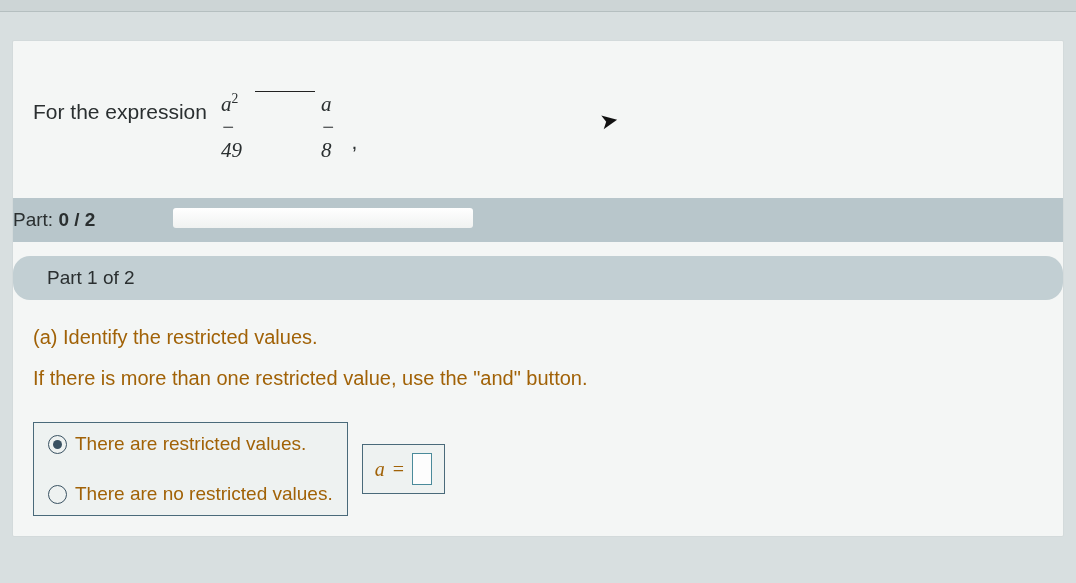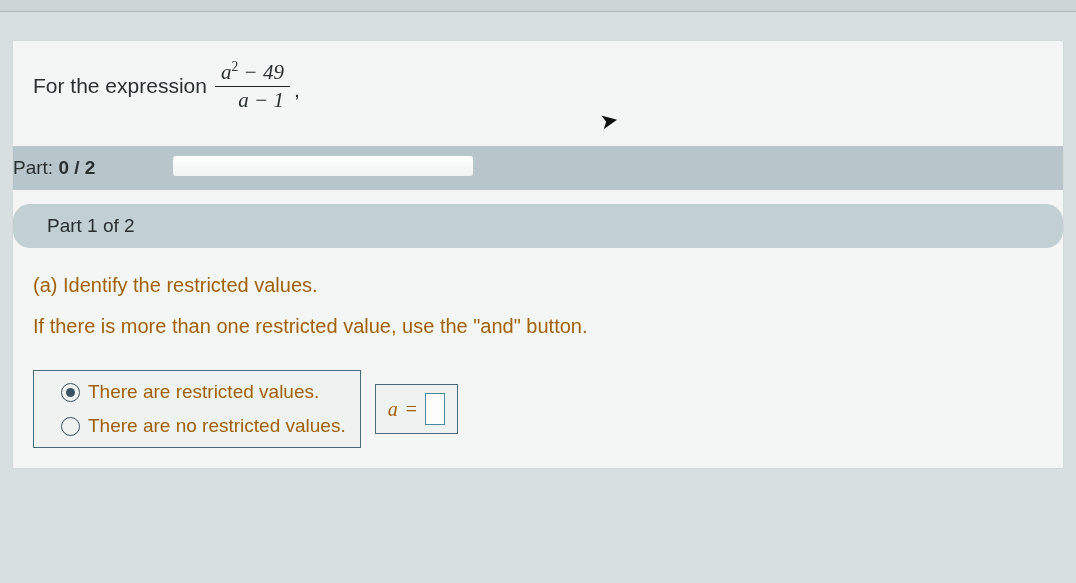--- a/index.html
+++ b/index.html
@@ -24,26 +24,27 @@
   }
   .prompt-row {
     padding: 18px 20px 28px 20px;
     display: flex;
     align-items: center;
     font-size: 21px;
     color: #2a2f30;
   }
   .fraction {
     display: inline-flex;
-    flex-direction: column;
-    align-items: flex-end;
+    flex-direction: row;
+    align-items: flex-start;
     font-style: italic;
     font-family: Georgia, 'Times New Roman', serif;
     line-height: 1.1;
     margin-left: 8px;
+    margin-top: 32px;
   }
   .numerator { padding: 0 6px 2px 6px; }
   .denominator { padding: 2px 6px 0 6px; }
   .frac-bar {
     width: 100%;
     border-top: 1.5px solid #222;
     height: 0;
   }
   .sup { font-size: 0.65em; vertical-align: super; font-style: normal; }
   .trailing-comma { font-size: 21px; margin-left: 4px; align-self: flex-end; margin-bottom: 10px; }
@@ -90,24 +91,24 @@
   .q-line2 { margin-bottom: 32px; }
 
   .answer-row {
     display: flex;
     align-items: stretch;
     gap: 14px;
   }
   .radio-box {
     border: 1.5px solid #4a6a7a;
     background: #eef2f1;
-    padding: 10px 14px 10px 27px;
+    padding: 10px 14px 10px 14px;
     display: flex;
     flex-direction: column;
-    gap: 12px;
+    gap: 28px;
     font-size: 19px;
   }
   .radio-option {
     display: flex;
     align-items: center;
     gap: 8px;
     cursor: pointer;
   }
   .radio-outer {
     width: 19px; height: 19px;
@@ -151,21 +152,21 @@
 
 <div class="content-card">
 
   <div class="prompt-row">
     <span>For the expression</span>
     <span class="fraction">
       <span class="numerator">
         <span>a</span><span class="sup">2</span><span> − 49</span>
       </span>
       <span class="frac-bar"></span>
-      <span class="denominator">a − 1</span>
+      <span class="denominator">a − 8</span>
     </span>
     <span class="trailing-comma">,</span>
   </div>
 
   <div class="progress-bar">
     <span class="progress-text">
       <span>Part: </span><span class="bold">0</span><span class="bold"> / </span><span class="bold">2</span>
     </span>
     <div class="progress-white"></div>
   </div>

